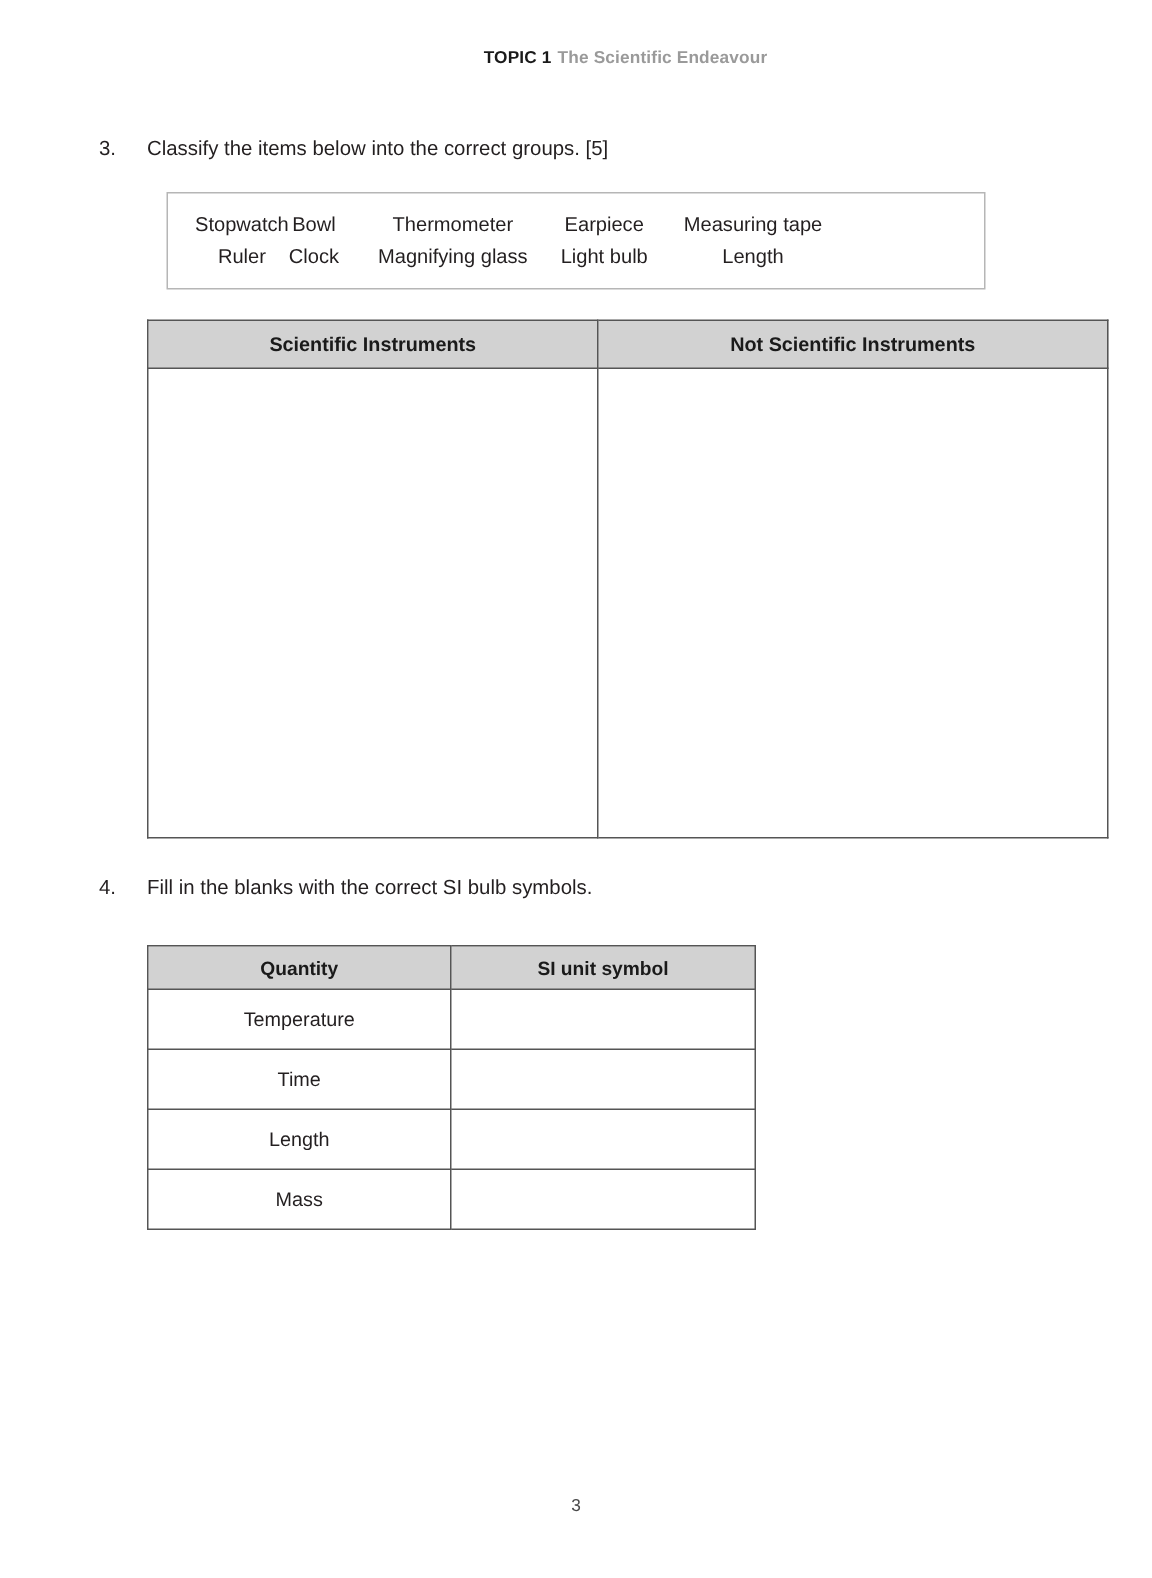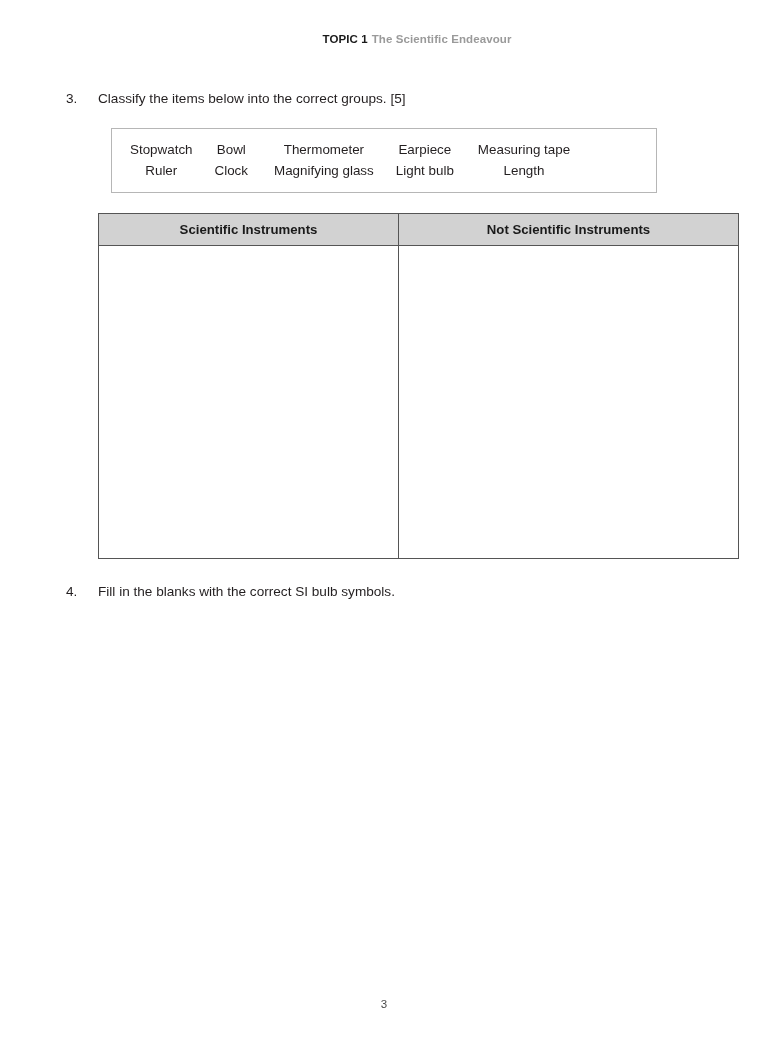--- a/index.html
+++ b/index.html
@@ -89,21 +89,21 @@
   }
   .wb-col {
     text-align: center;
     font-size: 13.4px;
     line-height: 1.52;
     color: #231f20;
     white-space: nowrap;
   }
   .wb-col .wb-item { display: block; }
   .wb-col.c1 { margin-left: 4px; }
-  .wb-col.c2 { margin-left: 22px; }
+  .wb-col.c2 { }
   .wb-col.c3 { margin-left: 26px; }
   .wb-col.c4 { margin-left: 22px; }
   .wb-col.c5 { margin-left: 24px; margin-right: 12px; }
 
   
   .classify-table {
     position: absolute;
     left: 98px;
     top: 213px;
     width: 600px;
@@ -223,16 +223,42 @@
         <td class="answer-space"></td>
       </tr>
     </tbody>
   </table>
 
   <div class="question" id="question-4">
     <span class="q-number">4.</span>
     <span class="q-text">Fill in the blanks with the correct SI bulb symbols.</span>
   </div>
 
+  <table class="si-table">
+    <thead>
+      <tr>
+        <th class="q-col">Quantity</th>
+        <th class="u-col">SI unit symbol</th>
+      </tr>
+    </thead>
+    <tbody>
+      <tr>
+        <td>Temperature</td>
+        <td></td>
+      </tr>
+      <tr>
+        <td>Time</td>
+        <td></td>
+      </tr>
+      <tr>
+        <td>Length</td>
+        <td></td>
+      </tr>
+      <tr>
+        <td>Mass</td>
+        <td></td>
+      </tr>
+    </tbody>
+  </table>
 
   <div class="page-number">3</div>
 
 </div>
 
 </body></html>

